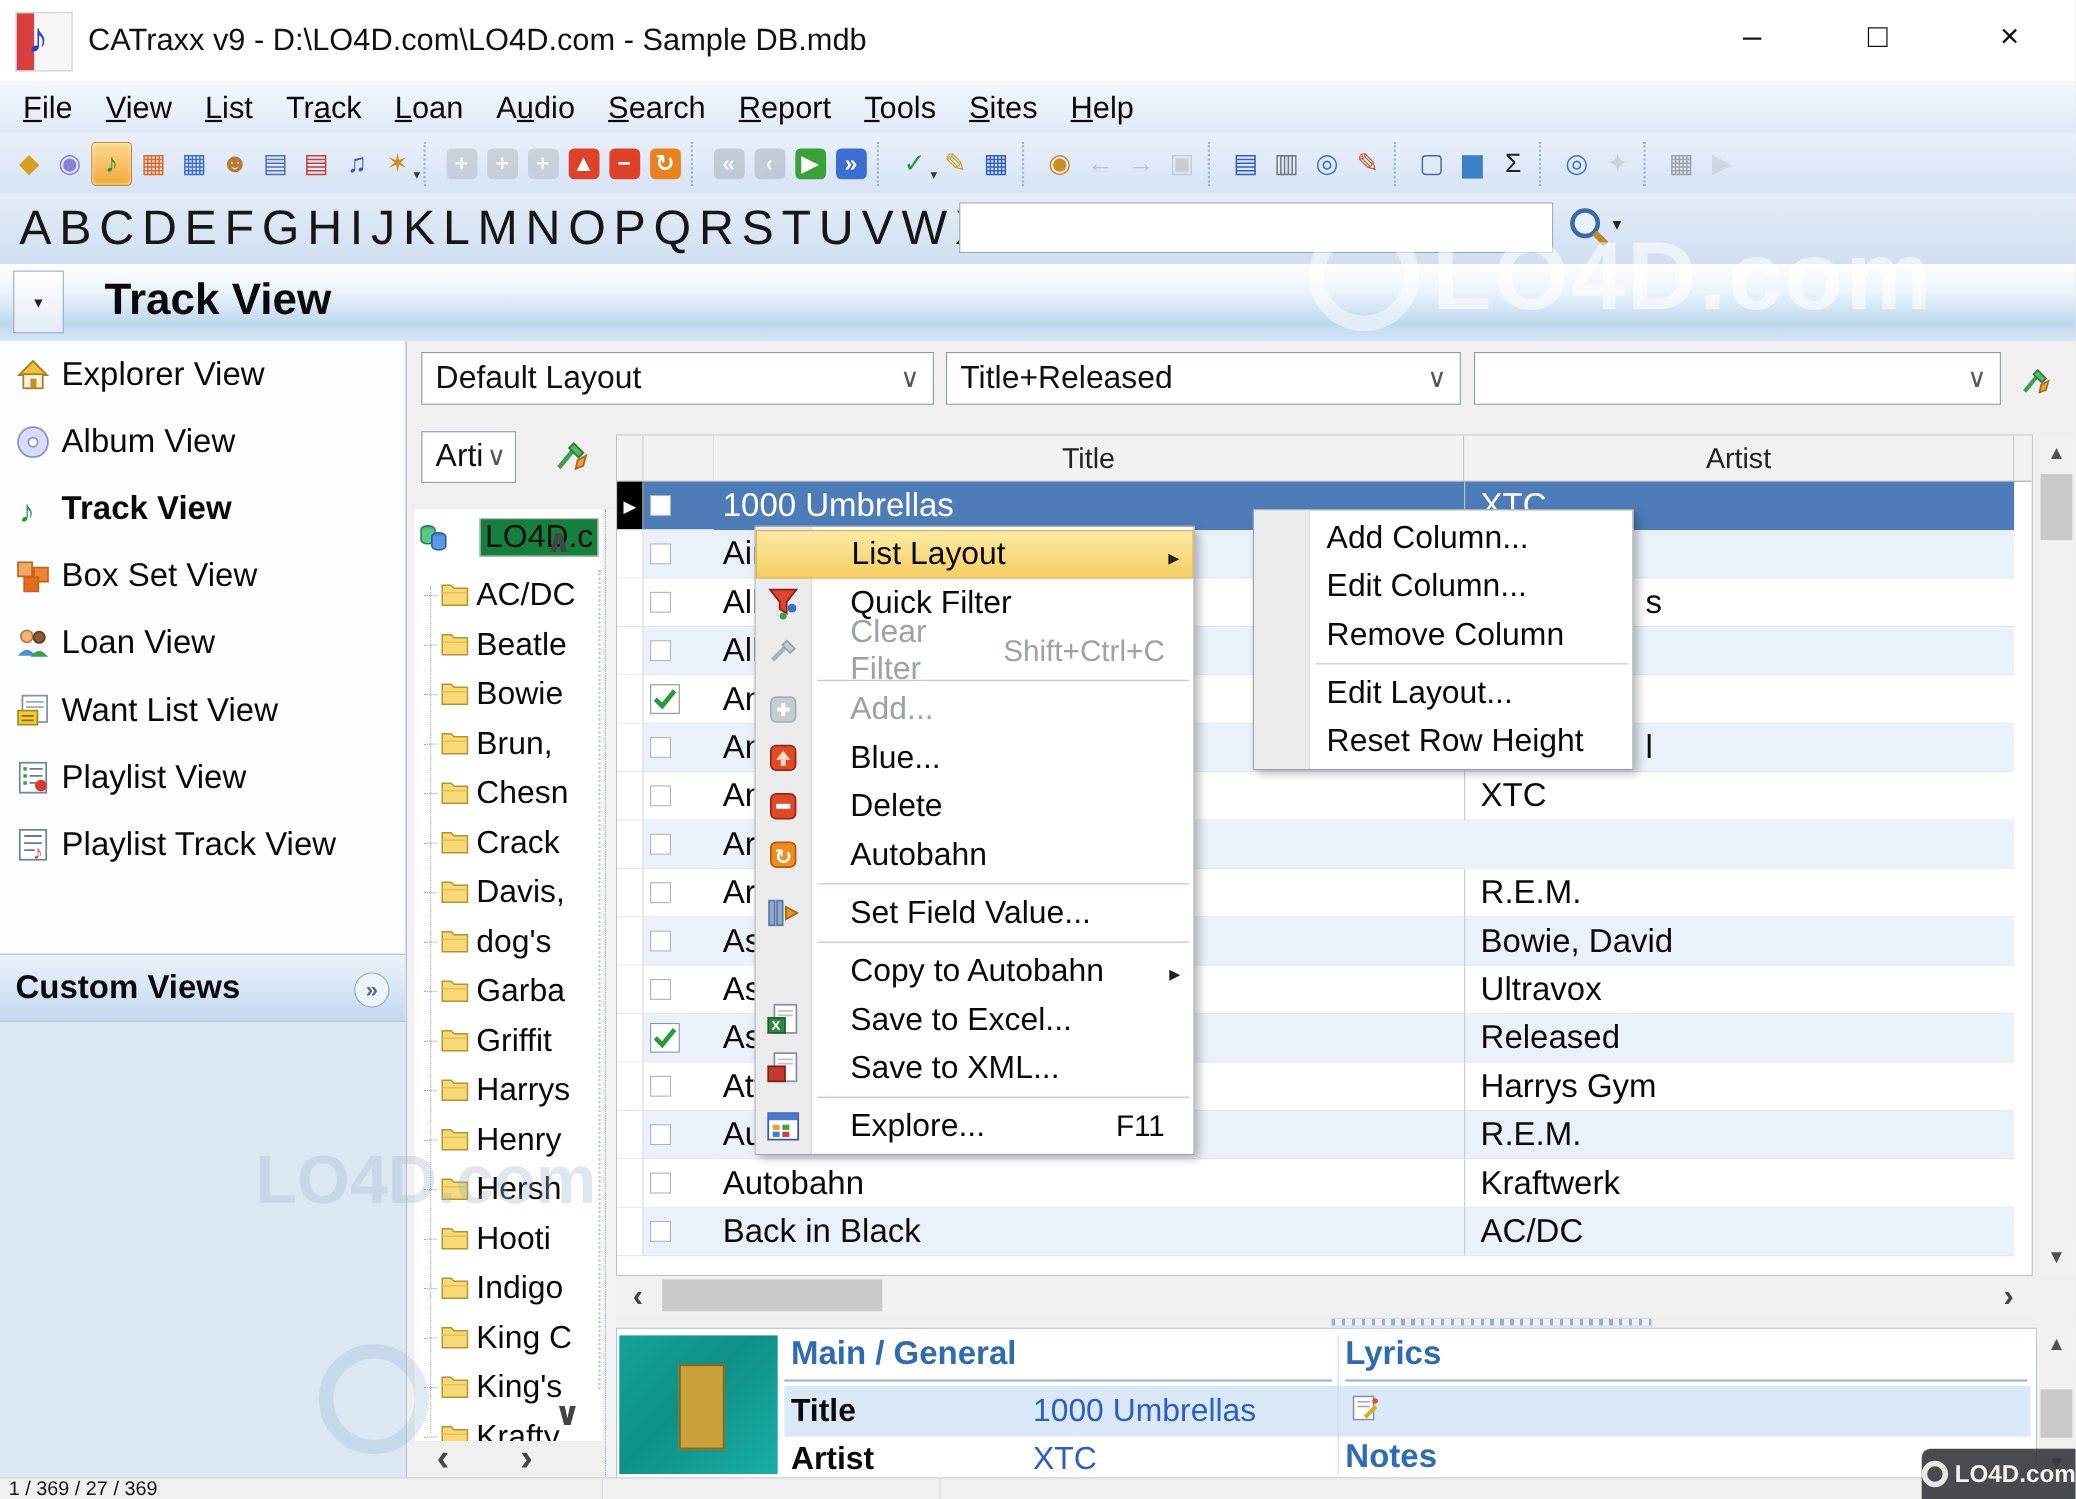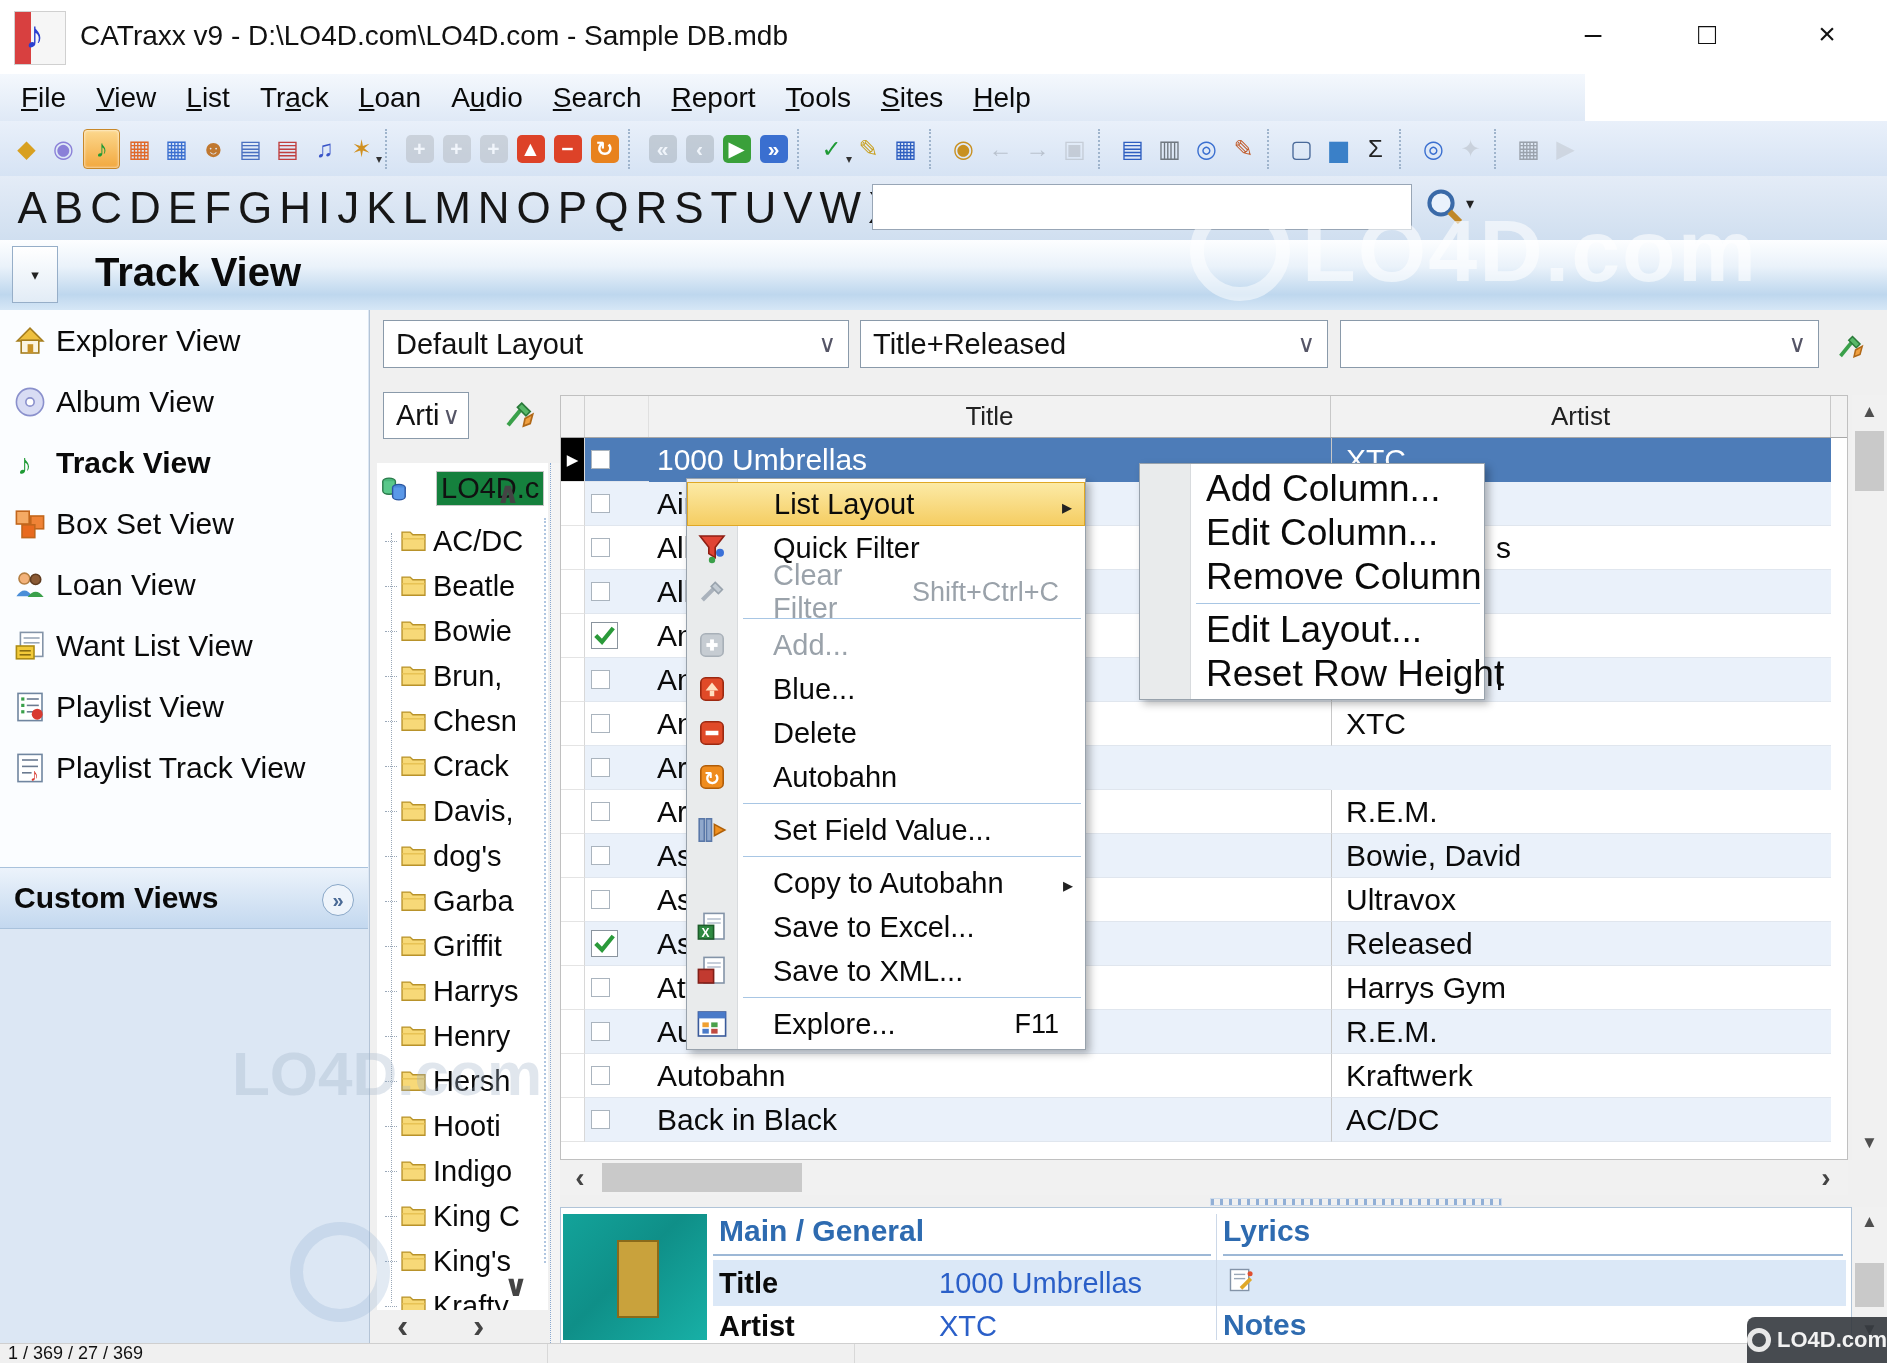--- a/index.html
+++ b/index.html
@@ -10,21 +10,21 @@
 
   
   .titlebar{position:absolute;left:0;top:0;width:1887px;height:74px;background:#ffffff;}
   .app-icon{position:absolute;left:14px;top:11px;width:50px;height:52px;background:#f6f6f6;border:1px solid #d0d0d0;overflow:hidden;}
   .app-icon .red{position:absolute;left:0;top:0;width:16px;height:52px;background:#d84040;}
   .app-icon .note{position:absolute;left:10px;top:2px;font-size:38px;color:#2a3fd0;font-weight:bold;}
   .title-text{position:absolute;left:80px;top:20px;font-size:28px;color:#111;white-space:nowrap;}
   .win-btn{position:absolute;top:10px;width:62px;height:48px;display:flex;align-items:center;justify-content:center;font-size:30px;color:#111;}
 
   
-  .menubar{position:absolute;left:0;top:74px;width:1585px;height:47px;background:linear-gradient(#f4f8fd,#dfe9f6);display:flex;align-items:center;padding-left:6px;box-sizing:border-box;}
+  .menubar{position:absolute;left:0;top:74px;width:1887px;height:47px;background:linear-gradient(#f4f8fd,#dfe9f6);display:flex;align-items:center;padding-left:6px;box-sizing:border-box;}
   .menu-item{padding:0 15px;font-size:28px;color:#0a0a0a;white-space:nowrap;}
 
   
   .toolbar{position:absolute;left:0;top:121px;width:1887px;height:55px;background:linear-gradient(#e9f0fa,#d6e3f4);display:flex;align-items:center;padding-left:8px;box-sizing:border-box;}
   .tb{position:relative;width:35px;height:38px;display:flex;align-items:center;justify-content:center;margin:0 1px;border-radius:4px;}
   .tb-glyph{font-size:24px;line-height:1;}
   .tb-glyph.pill{width:28px;height:28px;display:flex;align-items:center;justify-content:center;border-radius:5px;font-size:21px;font-weight:bold;}
   .tb.active{background:linear-gradient(#fcd88e,#f2a83e);border:1px solid #c8882a;box-shadow:inset 0 0 3px #fff;}
   .tb.disabled{opacity:.55;}
   .tb-dd{position:absolute;right:-3px;bottom:2px;font-size:12px;color:#333;}
@@ -132,21 +132,21 @@
   .cmenu .gutter{position:absolute;left:0;top:0;bottom:0;width:50px;background:#e9ebec;border-right:1px solid #d8dbde;}
   .cm-item{position:relative;height:44px;display:flex;align-items:center;padding-left:86px;font-size:29px;color:#0a0a0a;box-sizing:border-box;}
   .cm-item .ic{position:absolute;left:9px;top:6px;width:32px;height:32px;}
   .cm-item.disabled{color:#9aa2aa;}
   .cm-item.hl{background:linear-gradient(#fceaa6,#f5cd62);border:1px solid #e0a825;z-index:2;}
   .cm-sc{margin-left:auto;padding-right:26px;font-size:27px;}
   .cm-arrow{position:absolute;right:12px;top:12px;font-size:20px;color:#222;}
   .cm-sep{height:1px;background:#a8c6e4;margin:4px 4px 4px 56px;}
   .smenu{position:absolute;left:1139px;top:463px;width:346px;background:#fff;border:1px solid #98a2ac;box-shadow:4px 4px 8px rgba(0,0,0,.28);padding:3px 0;z-index:61;box-sizing:border-box;}
   .smenu .gutter{position:absolute;left:0;top:0;bottom:0;width:50px;background:#e9ebec;border-right:1px solid #d8dbde;}
-  .sm-item{position:relative;height:44px;display:flex;align-items:center;padding-left:66px;font-size:37px;color:#0a0a0a;box-sizing:border-box;white-space:nowrap;}
+  .sm-item{position:relative;height:44px;display:flex;align-items:center;padding-left:66px;font-size:29px;color:#0a0a0a;box-sizing:border-box;white-space:nowrap;}
 
   
   .wm-top{position:absolute;left:1190px;top:200px;z-index:40;display:flex;align-items:center;pointer-events:none;}
   .wm-circle{width:100px;height:100px;border:14px solid rgba(255,255,255,.5);border-radius:50%;box-sizing:border-box;}
   .wm-text{font-size:88px;font-weight:700;color:rgba(255,255,255,.58);letter-spacing:2px;margin-left:12px;}
   .wm-left{position:absolute;left:232px;top:1038px;font-size:62px;font-weight:700;color:rgba(160,178,200,.32);z-index:40;pointer-events:none;}
   .wm-circ2{position:absolute;left:290px;top:1222px;width:100px;height:100px;border:13px solid rgba(140,172,206,.25);border-radius:50%;box-sizing:border-box;z-index:40;pointer-events:none;}
   .wm-badge{position:absolute;right:0;bottom:0;width:140px;height:46px;background:rgba(52,57,62,.9);z-index:70;display:flex;align-items:center;justify-content:center;border-top-left-radius:8px;}
   .wm-badge .circ{width:24px;height:24px;border:5px solid #e8e8e8;border-radius:50%;box-sizing:border-box;margin-right:6px;}
   .wm-badge .txt{color:#f2f2f2;font-size:22px;font-weight:700;}

